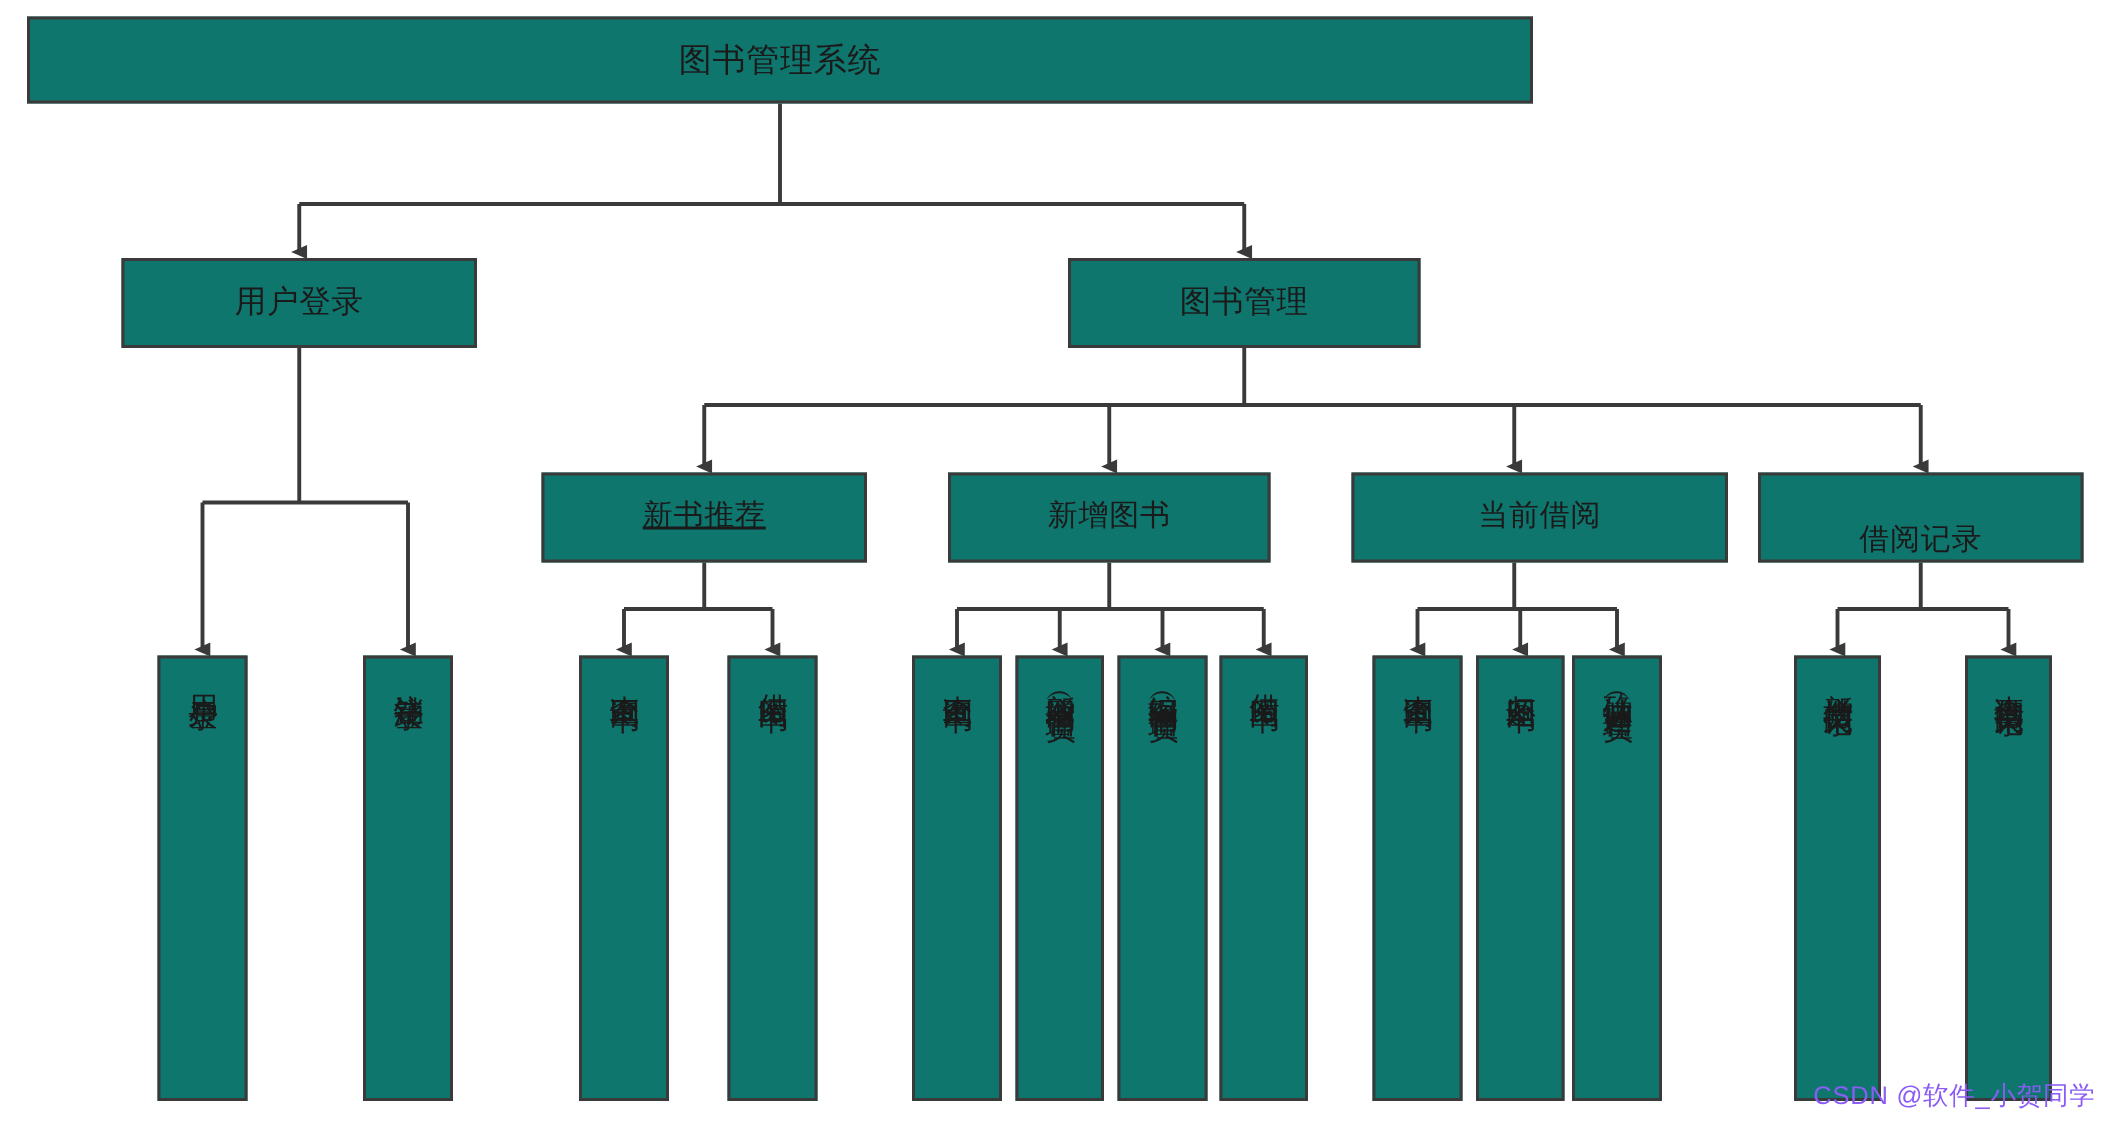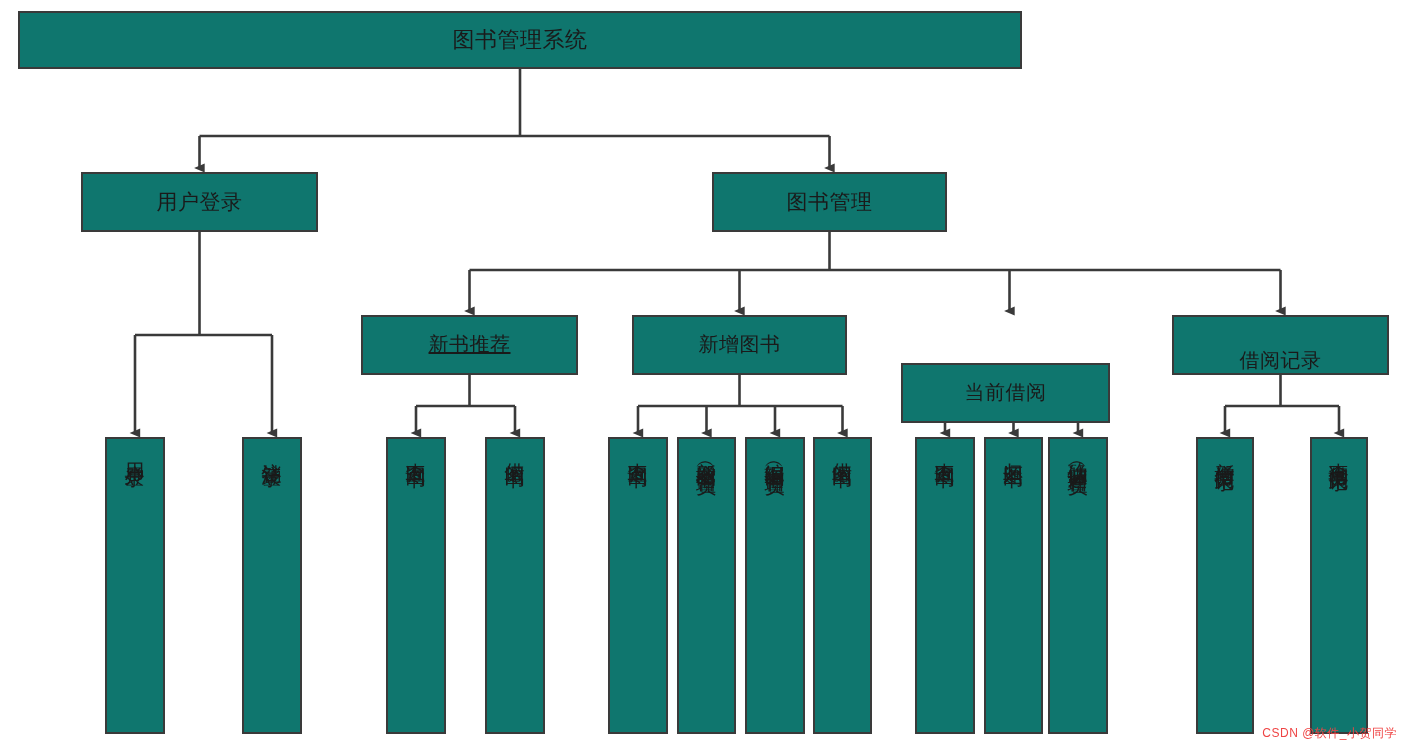--- a/index.html
+++ b/index.html
@@ -57,22 +57,22 @@
   .node.leaf .node-label {
     writing-mode: vertical-rl;
     text-orientation: upright;
     letter-spacing: 2px;
     line-height: 1.0;
   }
   .watermark {
     position: absolute;
     right: 8px;
     bottom: 5px;
-    font-size: 12px;
-    color: #ef4444;
+    font-size: 17px;
+    color: #8b5cf6;
     white-space: nowrap;
     letter-spacing: 0.5px;
   }
 </style>
 </head>
 <body>
 
 <div id="canvas">
   <svg id="wires" viewBox="0 0 1405 747">
     <defs>
@@ -150,21 +150,21 @@
       </div>
       <div class="node leaf" style="left: 677px; top: 437px; width: 59px; height: 297px;">
         <span class="node-label">新增图书（管理员）</span>
       </div>
       <div class="node leaf" style="left: 745px; top: 437px; width: 60px; height: 297px;">
         <span class="node-label">编辑图书（管理员）</span>
       </div>
       <div class="node leaf" style="left: 813px; top: 437px; width: 59px; height: 297px;">
         <span class="node-label">借阅图书</span>
       </div>
-      <div class="node level2" style="left: 901px; top: 315px; width: 209px; height: 60px; margin-top: 48px;">
+      <div class="node level2" style="left: 901px; top: 315px; width: 251px; height: 60px;">
         <span class="node-label">当前借阅</span>
       </div>
       <div class="node leaf" style="left: 915px; top: 437px; width: 60px; height: 297px;">
         <span class="node-label">查询图书</span>
       </div>
       <div class="node leaf" style="left: 984px; top: 437px; width: 59px; height: 297px;">
         <span class="node-label">归还图书</span>
       </div>
       <div class="node leaf" style="left: 1048px; top: 437px; width: 60px; height: 297px;">
         <span class="node-label">确认归还（管理员）</span>

